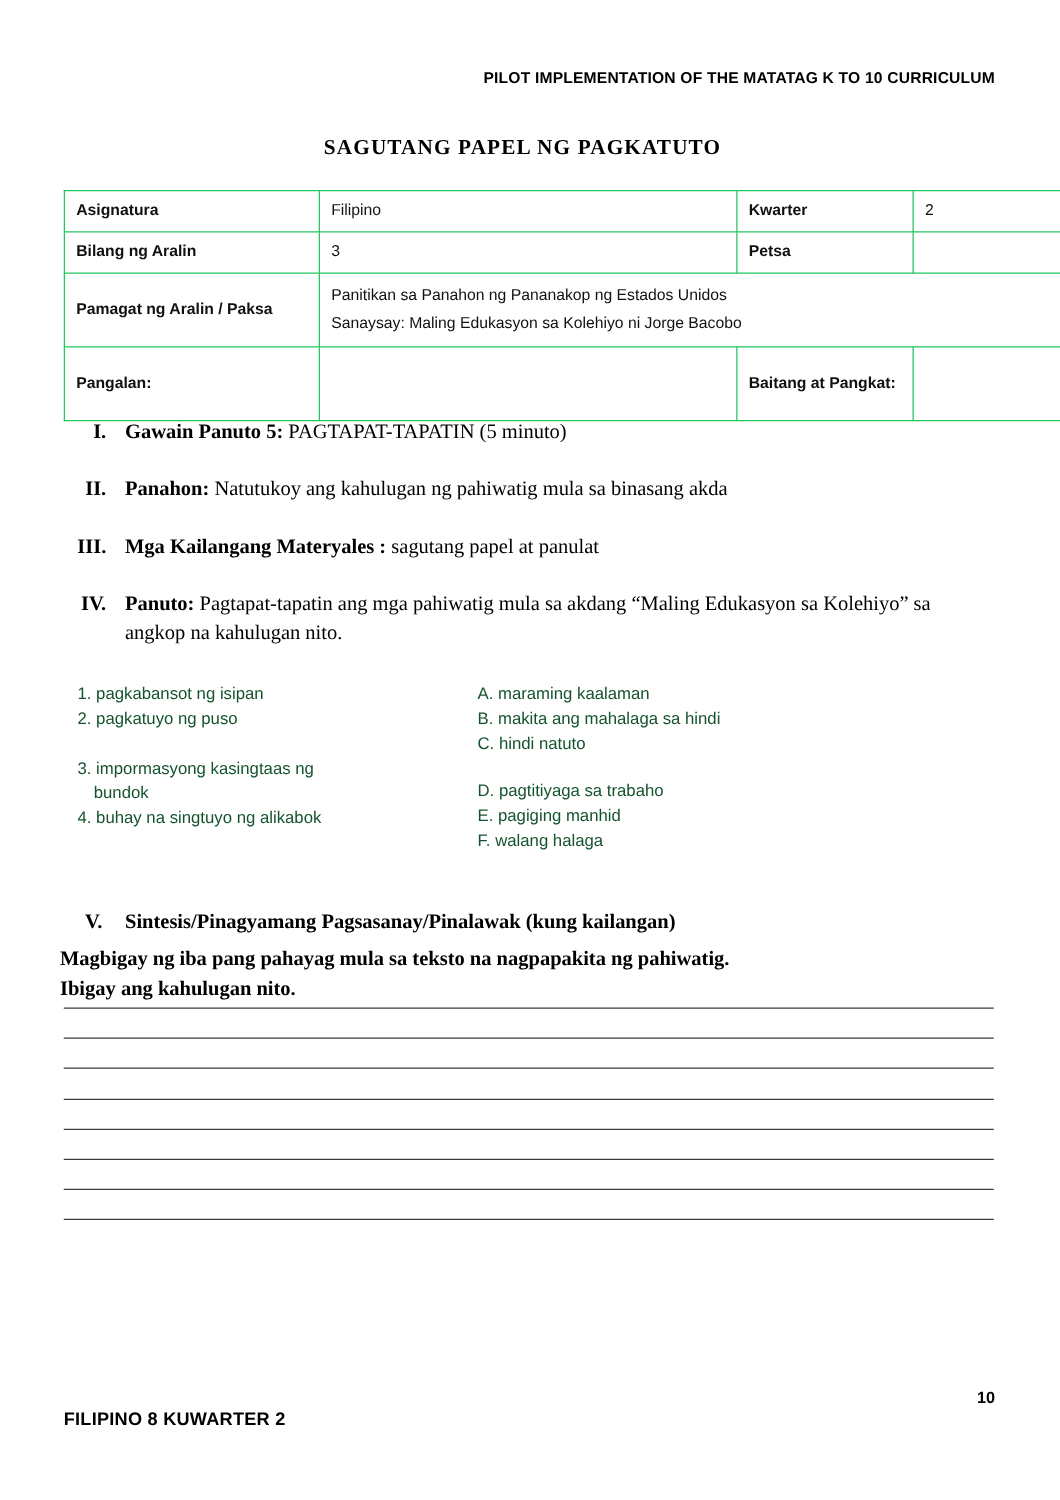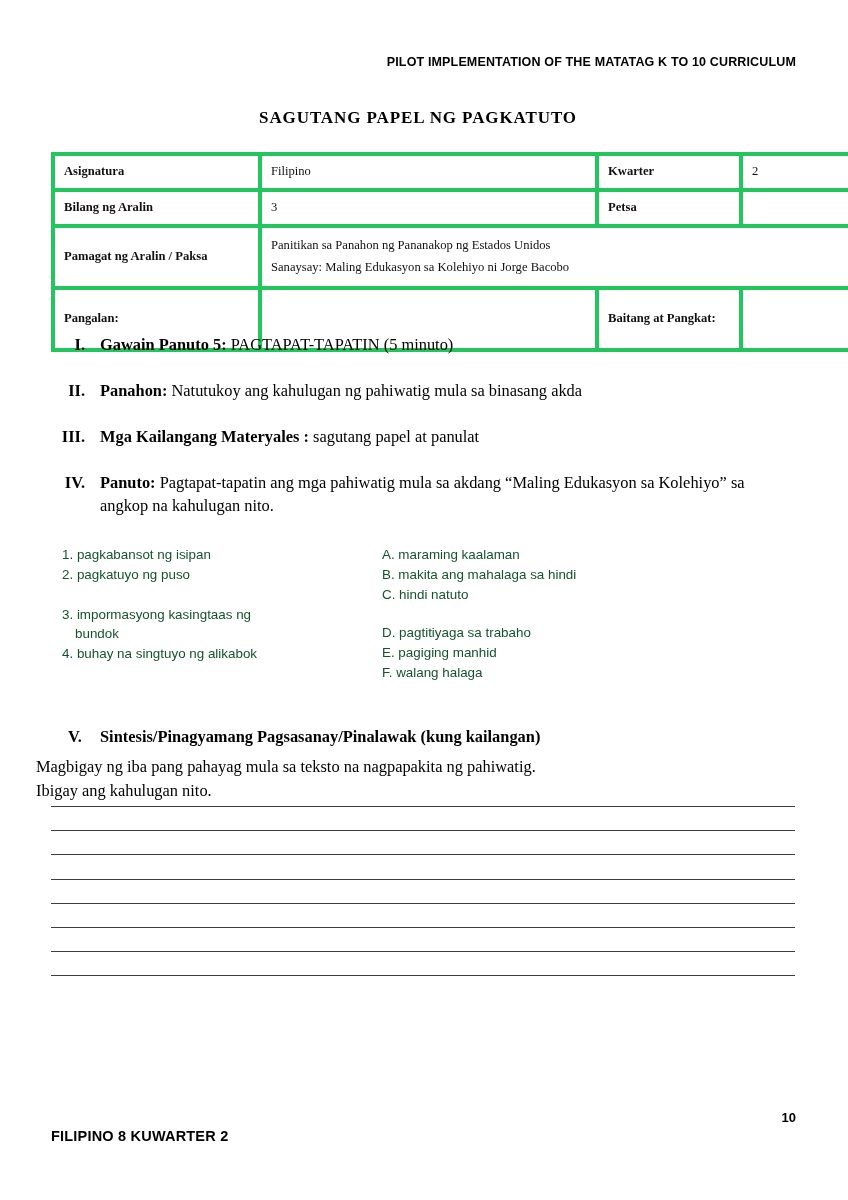--- a/index.html
+++ b/index.html
@@ -58,25 +58,24 @@
   }
   table.info-table {
     border-collapse: collapse;
     width: 745px;
     table-layout: fixed;
     font-family: "Liberation Sans", "DejaVu Sans", sans-serif;
     font-size: 12.6px;
     color: #111;
   }
   table.info-table td {
-    border: 4px solid #22c55e;
+    border: 1px solid #22c55e;
     padding: 7px 9px 7px 9px;
     vertical-align: middle;
     line-height: 1.42;
-    font-family: Liberation Serif, serif;
   }
   td.lbl { font-weight: bold; }
   td.val { font-weight: normal; }
   .row-topic td { padding-top: 9px; padding-bottom: 9px; }
   .row-topic .val-multi div { padding: 2px 0; }
   .row-name td { height: 44px; }
 
   
   .sections {
     position: absolute;
@@ -136,22 +135,23 @@
     line-height: 1.38;
   }
   .sec-five .head {
     display: flex;
     font-weight: bold;
     margin-bottom: 7px;
   }
   .sec-five .head .num { margin-left: 68px; width: 20px; }
   .sec-five .head .title { margin-left: 12px; }
   .sec-five .para {
-    margin-left: 36px;
+    margin-left: 48px;
     margin-bottom: 2px;
+    font-weight: bold;
   }
 
   
   .lines {
     position: absolute;
     top: 806px;
     left: 51px;
     width: 744px;
   }
   .wline {

